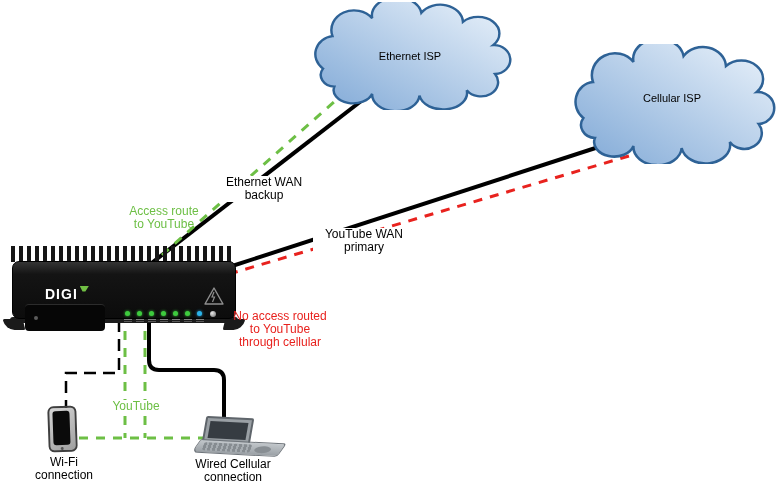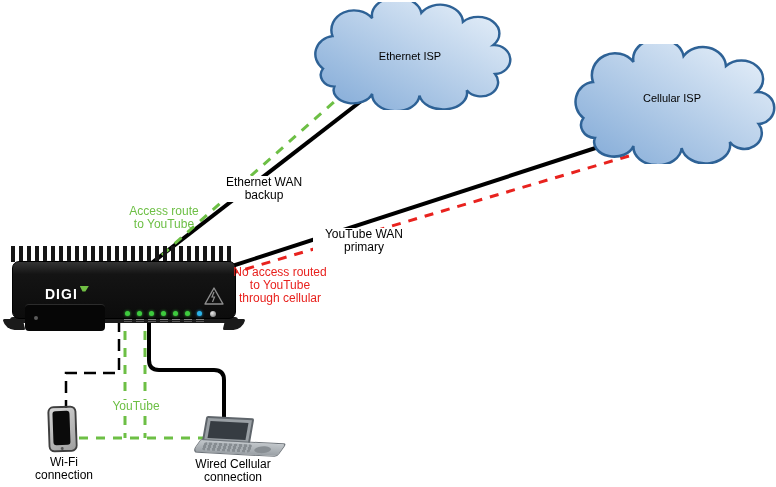--- a/index.html
+++ b/index.html
@@ -9,21 +9,21 @@
     font-family:"Liberation Sans", sans-serif;
     color:#000;
   }
   svg.layer{position:absolute;left:0;top:0;}
 
   
   .lbl{position:absolute;text-align:center;font-size:12px;line-height:13px;z-index:6;}
   .lbl.whitebg{background:#ffffff;}
   .lbl .ln{display:block;}
   .green-t{color:#6dbf45;}
-  .red-t{color:#e8221e;}
+  .red-t{color:#e8221e;margin-top:44px;}
 
   .cloud-label{position:absolute;z-index:4;font-size:11px;text-align:center;}
 
   
   #router{position:absolute;left:8px;top:244px;width:240px;height:90px;z-index:5;}
   #fins{position:absolute;left:3px;top:2px;width:222px;height:16px;
         background:repeating-linear-gradient(90deg,#161616 0 4px,transparent 4px 8px);}
   #router-body{position:absolute;left:4px;top:17px;width:224px;height:58px;
         background:linear-gradient(180deg,#343434 0,#141414 22%,#0c0c0c 100%);
         border:1px solid #000;border-radius:7px;box-sizing:border-box;}

